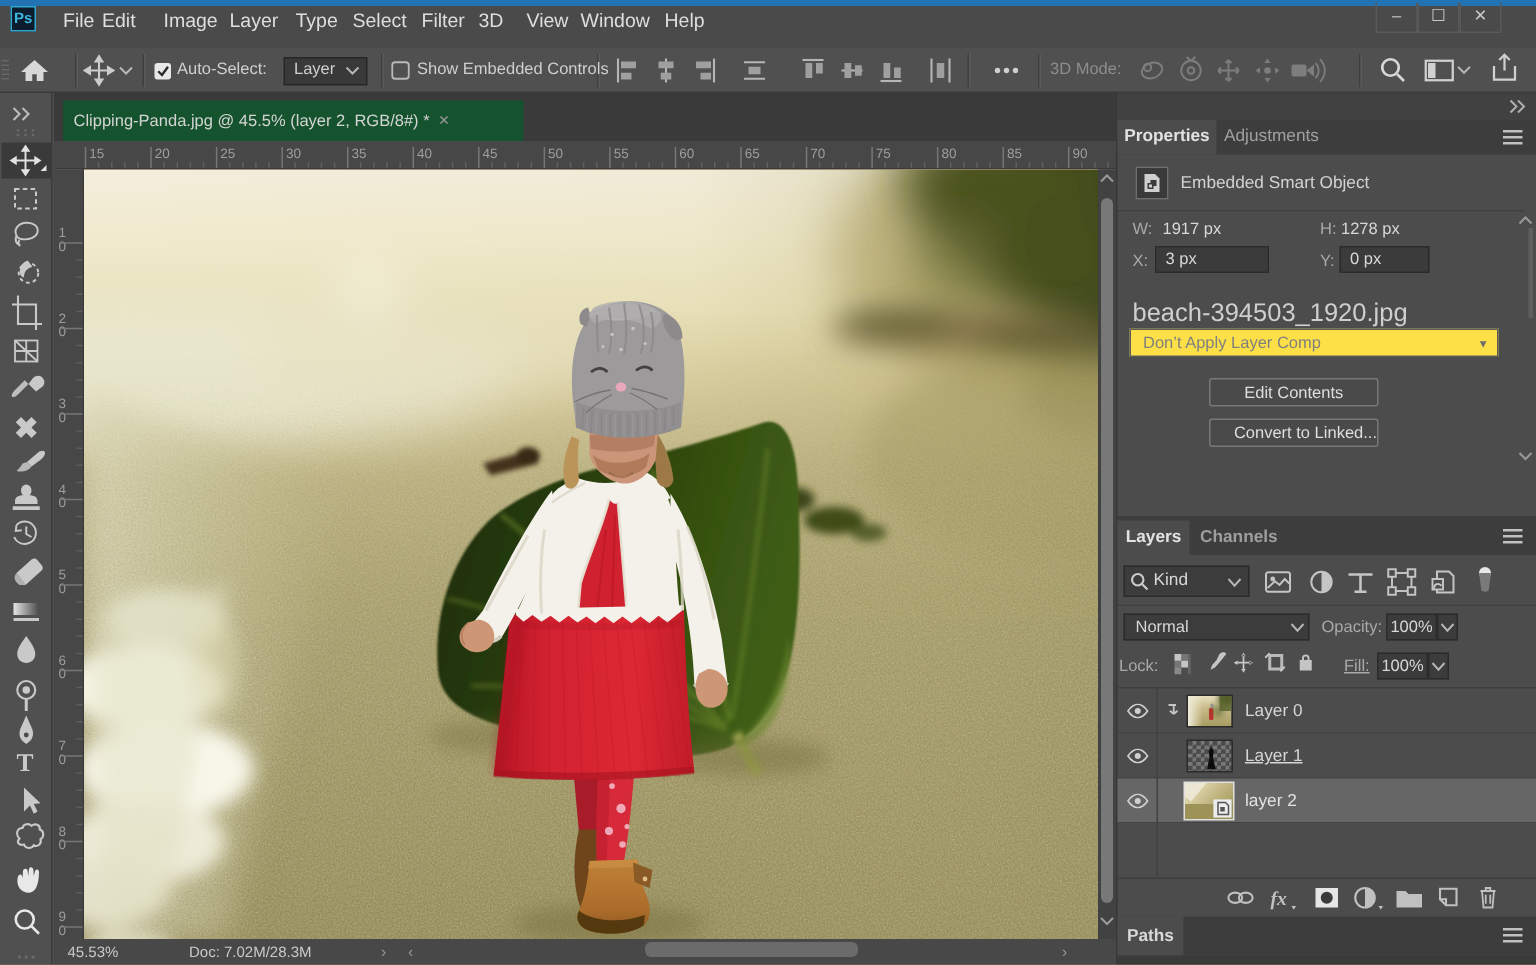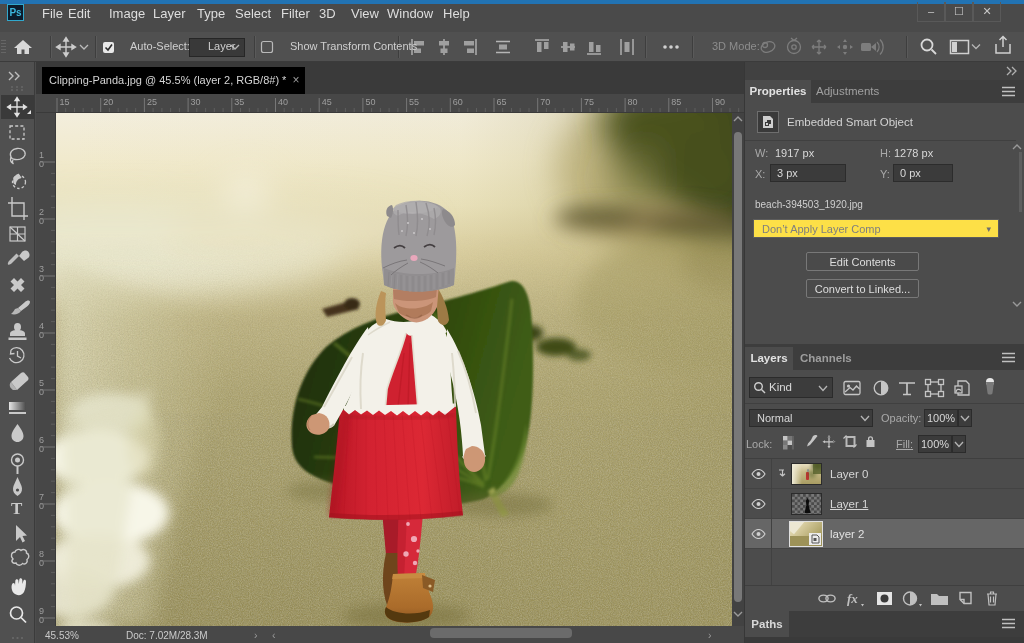--- a/index.html
+++ b/index.html
@@ -5,26 +5,26 @@
 html,body{width:1024px;height:643px;overflow:hidden;background:#4c4c4c;font-family:"Liberation Sans",sans-serif;}
 .abs{position:absolute;}
 #stage{position:relative;width:1024px;height:643px;}
 
 #bluebar{left:0;top:0;width:1024px;height:4px;background:#2273b3;}
 #menubar{left:0;top:4px;width:1024px;height:28px;background:#4a4a4a;}
 .menu{position:absolute;top:6px;font-size:13px;color:#dedede;}
 #pslogo{left:7px;top:4px;width:17px;height:17px;background:#0c1c2c;border:1px solid #31a8cd;color:#3cb6dd;font-size:10px;font-weight:bold;text-align:center;line-height:15px;}
 .winbtn{position:absolute;top:2px;width:28px;height:20px;border:1px solid #595959;border-top:none;color:#c8c8c8;text-align:center;line-height:19px;font-size:11px;}
 #optbar{left:0;top:32px;width:1024px;height:30px;background:#505050;border-bottom:1px solid #3b3b3b;}
-.olabel{position:absolute;top:41px;font-size:11px;color:#cfcfcf;margin-left:12px;}
+.olabel{position:absolute;top:41px;font-size:11px;color:#cfcfcf;}
 
 #toolbar{left:0;top:62px;width:35px;height:581px;background:#505050;border-right:1px solid #3b3b3b;}
 
 #tabbar{left:36px;top:62px;width:708px;height:32px;background:#3a3a3a;}
-#doctab{left:42px;top:67px;width:263px;height:27px;background:#000000;color:#d4d4d4;font-size:11px;line-height:26px;padding-left:7px;white-space:nowrap;}
+#doctab{left:42px;top:67px;width:307px;height:27px;background:#14532d;color:#d4d4d4;font-size:11px;line-height:26px;padding-left:7px;white-space:nowrap;}
 #hruler{left:36px;top:94px;width:708px;height:19px;background:#fca5a5;border-bottom:1px solid #3a3a3a;overflow:hidden;}
 #vruler{left:36px;top:113px;width:20px;height:513px;background:#474747;border-right:1px solid #3a3a3a;overflow:hidden;}
 #photo{left:56px;top:113px;width:676px;height:513px;background:#b7ae79;overflow:hidden;}
 #vscroll{left:732px;top:113px;width:12px;height:513px;background:#424242;}
 #vthumb{left:734px;top:132px;width:8px;height:470px;background:#787878;border-radius:4px;}
 #statusbar{left:36px;top:626px;width:708px;height:17px;background:#484848;color:#cacaca;font-size:10.5px;}
 #hthumb{left:430px;top:628px;width:142px;height:10px;background:#6b6b6b;border-radius:4px;}
 
 #rpanel{left:744px;top:62px;width:280px;height:581px;background:#4c4c4c;border-left:1px solid #373737;}
 .field{position:absolute;background:#3b3b3b;border:1px solid #2c2c2c;color:#d8d8d8;font-size:11px;}
@@ -140,21 +140,21 @@
 <rect x="950.5" y="8.5" width="18" height="13" fill="none" stroke="#d0d0d0" stroke-width="1.5"></rect>
 <rect x="952" y="10" width="5" height="10" fill="#d0d0d0"></rect>
 <path d="M972,12.5 L976,16.5 L980,12.5" fill="none" stroke="#b5b5b5" stroke-width="1.3"></path>
 
 <g stroke="#d0d0d0" stroke-width="1.5" fill="none">
           <path d="M996,12 V21 H1010 V12 M1003,4.5 V15 M999.5,8 L1003,4.5 L1006.5,8"></path>
         </g>
 </svg>
 <span class="olabel" style="left:118px;top:8px;">Auto-Select:</span>
 <span class="olabel" style="left:196px;top:8px;">Layer</span>
-<span class="olabel" style="left:278px;top:8px;">Show Transform Contents</span>
+<span class="olabel" style="left:278px;top:8px;">Show Embedded Controls</span>
 <span class="olabel" style="left:700px;top:8px;color:#8d8d8d;">3D Mode:</span>
 </div>
 <div id="toolbar" class="abs">
 <svg width="35" height="581" viewBox="0 0 35 581">
 <path d="M9,10 L13,14 L9,18 M15,10 L19,14 L15,18" stroke="#bdbdbd" stroke-width="1.4" fill="none"></path>
 <g fill="#6a6a6a">
           <circle cx="12" cy="25" r="0.9"></circle>
           <circle cx="17" cy="25" r="0.9"></circle>
           <circle cx="22" cy="25" r="0.9"></circle>
           <circle cx="12" cy="28" r="0.9"></circle>
@@ -592,24 +592,24 @@
 <div class="abs" style="left:787px;top:116px;color:#d2d2d2;font-size:11.5px;">Embedded Smart Object</div>
 <div class="abs" style="left:745px;top:140px;width:271px;height:1px;background:#404040;"></div>
 <div class="plabel" style="left:755px;top:147px;">W:</div>
     <div class="pval" style="left:775px;top:147px;">1917 px</div>
 <div class="plabel" style="left:880px;top:147px;">H:</div>
     <div class="pval" style="left:894px;top:147px;">1278 px</div>
 <div class="plabel" style="left:755px;top:168px;">X:</div>
 <div class="field" style="left:770px;top:164px;width:76px;height:18px;line-height:16px;padding-left:6px;">3 px</div>
 <div class="plabel" style="left:880px;top:168px;">Y:</div>
 <div class="field" style="left:893px;top:164px;width:60px;height:18px;line-height:16px;padding-left:6px;">0 px</div>
-<div class="abs" style="left:755px;top:199px;color:#cfcfcf;font-size:10px;">beach-394503_1920.jpg</div>
+<div class="abs" style="left:755px;top:199px;color:#cfcfcf;font-size:17px;">beach-394503_1920.jpg</div>
 <div class="abs" style="left:753px;top:219px;width:246px;height:19px;background:#fde047;border:1px solid #5c5c5c;color:#7f7f7f;font-size:11px;line-height:18px;padding-left:8px;">Don’t Apply Layer Comp<span style="position:absolute;right:7px;top:0;color:#6e6e6e;font-size:9px;">▾</span></div>
 <div class="btn" style="left:806px;top:252px;width:113px;height:19px;line-height:18px;">Edit Contents</div>
-<div class="btn" style="left:806px;top:279px;width:113px;height:19px;line-height:18px;">Convert to Linked...</div>
+<div class="btn" style="left:806px;top:279px;width:113px;height:19px;line-height:18px;text-align:right;">Convert to Linked...</div>
 <svg class="abs" style="left:1012px;top:143px;" width="10" height="8" viewBox="0 0 10 8">
       <path d="M1,6 L5,2 L9,6" stroke="#999" stroke-width="1.4" fill="none"></path>
     </svg>
 <svg class="abs" style="left:1012px;top:300px;" width="10" height="8" viewBox="0 0 10 8">
       <path d="M1,2 L5,6 L9,2" stroke="#999" stroke-width="1.4" fill="none"></path>
     </svg>
 <div class="abs" style="left:1019px;top:152px;width:3px;height:60px;background:#5e5e5e;"></div>
 
 <div class="abs" style="left:745px;top:344px;width:279px;height:26px;background:#3d3d3d;"></div>
 <div class="abs" style="left:745px;top:347px;width:48px;height:23px;background:#4c4c4c;color:#e2e2e2;font-size:11.5px;font-weight:bold;line-height:23px;text-align:center;">Layers</div>

